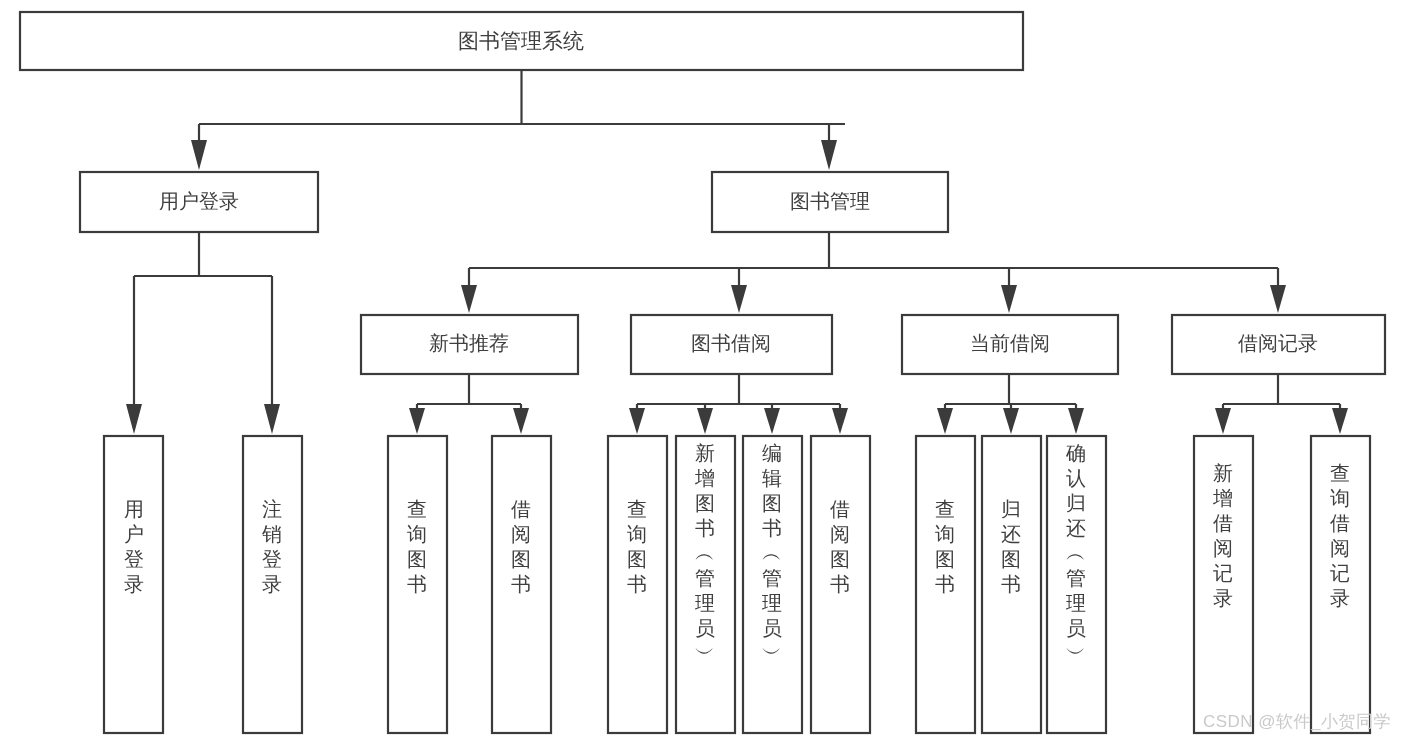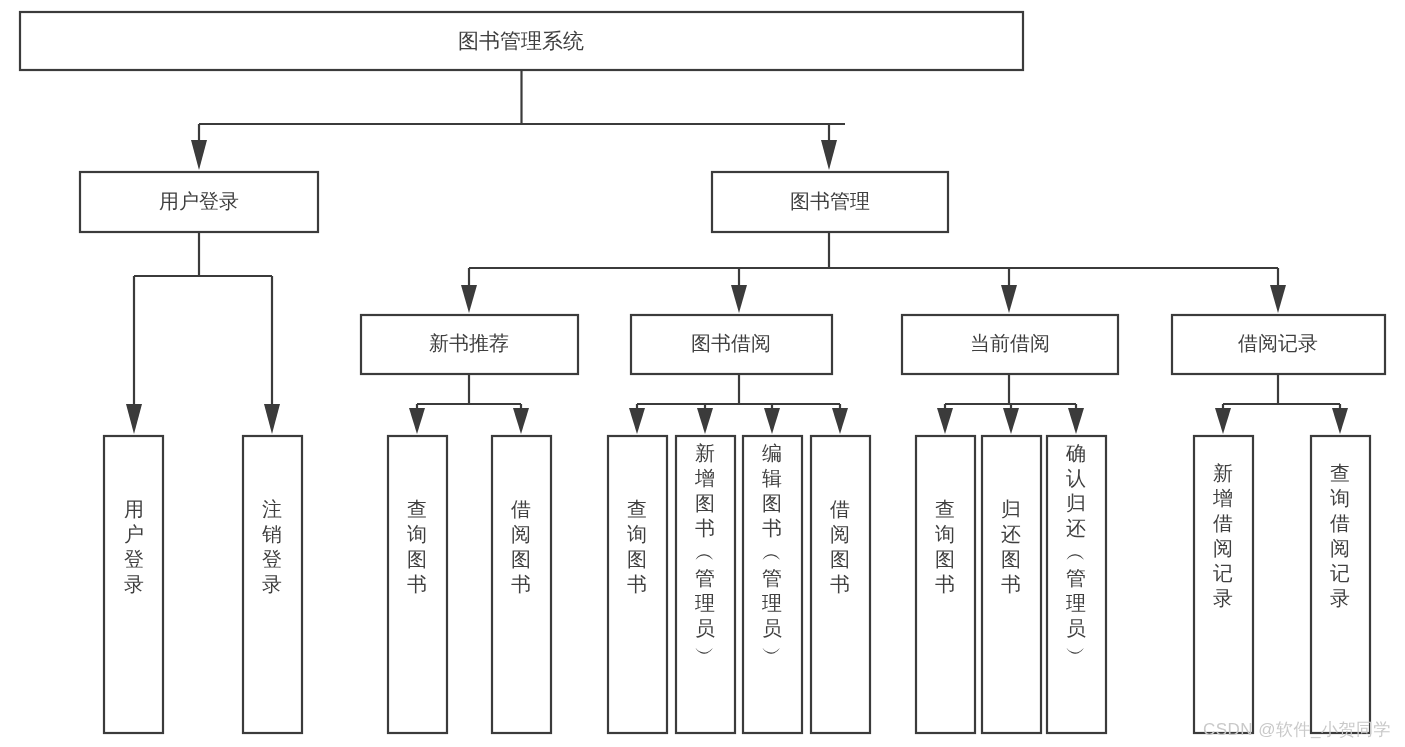--- a/index.html
+++ b/index.html
@@ -45,21 +45,21 @@
   }
   .vlabel {
     font-family: "Liberation Sans", "DejaVu Sans", sans-serif;
     font-size: 20px;
     fill: #3f3f3f;
     text-anchor: middle;
   }
   .watermark {
     position: absolute;
     right: 14px;
-    bottom: 6px;
+    bottom: 14px;
     font-family: "Liberation Sans", "DejaVu Sans", sans-serif;
     font-size: 17px;
     color: #c9c9c9;
     white-space: nowrap;
     pointer-events: none;
     letter-spacing: 0.5px;
   }
 </style>
 </head>
 <body>

